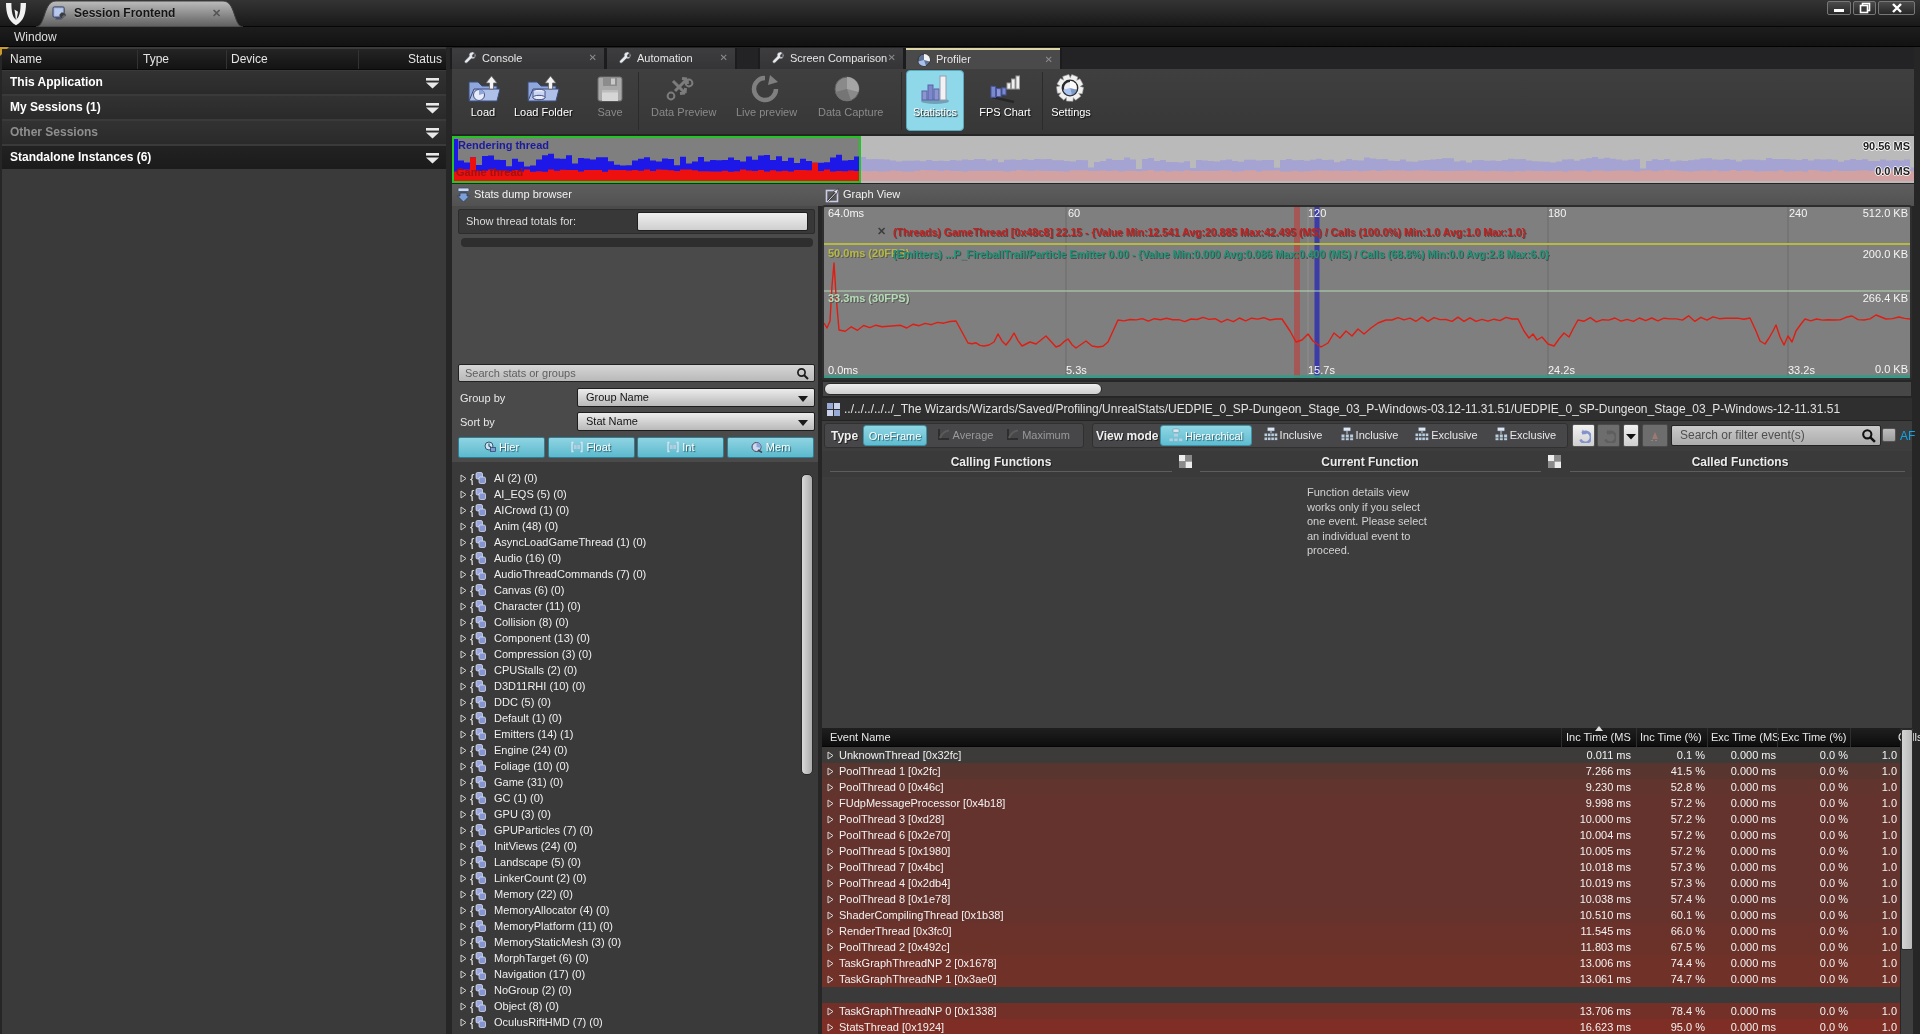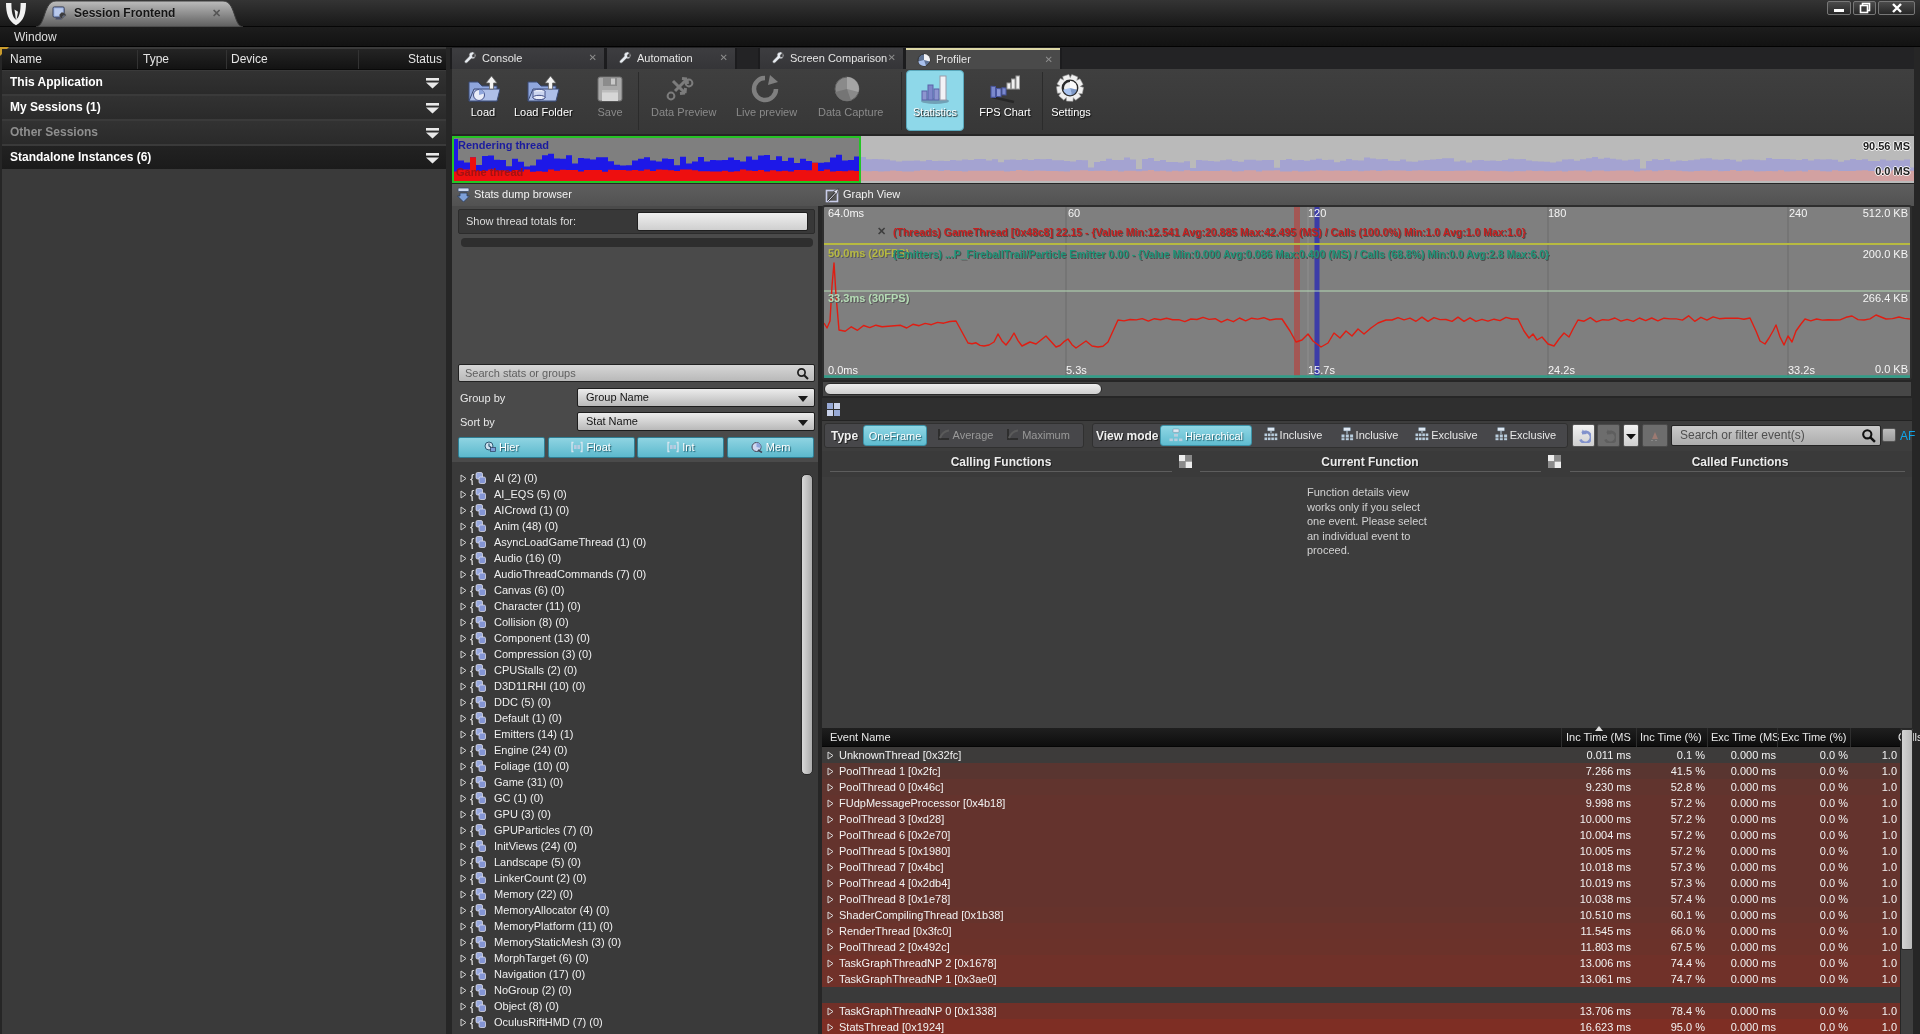--- a/index.html
+++ b/index.html
@@ -820,20 +820,21 @@
   <span class="abs" id="gv-33">33.3ms (30FPS)</span>
   <div class="abs" id="gv-hscroll"></div>
   <div class="abs" id="gv-hthumb"></div>
   <div class="abs" id="pathrow"></div>
   <svg class="abs" id="path-icon" viewBox="0 0 13 13">
     <rect x="0" y="0" width="6" height="6" fill="#98aad6"></rect>
       <rect x="7" y="0" width="6" height="6" fill="#c9d2ea"></rect>
     <rect x="0" y="7" width="6" height="6" fill="#c9d2ea"></rect>
       <rect x="7" y="7" width="6" height="6" fill="#98aad6"></rect>
   </svg>
+  <span class="abs" id="path-text">../../../../../_The Wizards/Wizards/Saved/Profiling/UnrealStats/UEDPIE_0_SP-Dungeon_Stage_03_P-Windows-03.12-11.31.51/UEDPIE_0_SP-Dungeon_Stage_03_P-Windows-12-11.31.51</span>
 
   <div class="abs" id="filterrow"></div>
   <div class="abs fgroup" style="left:824px;width:260px"></div>
   <div class="abs fgroup" style="left:1092px;width:476px"></div>
   <span class="abs flabel" style="left:831px">Type</span>
   <span class="abs flabel" style="left:1096px">View mode</span>
   <div id="fbtns">
       <div class="fbtn cyan" style="left: 863px; width: 64px;"><span class="fb-t">OneFrame</span></div>
       <div class="fbtn dis" style="left: 930px; width: 70px;"><svg width="14" height="14" viewBox="0 0 14 14">
           <path d="M2,2 L2,12 L12,12" stroke="#2e2e2e" stroke-width="2" fill="none"></path>

